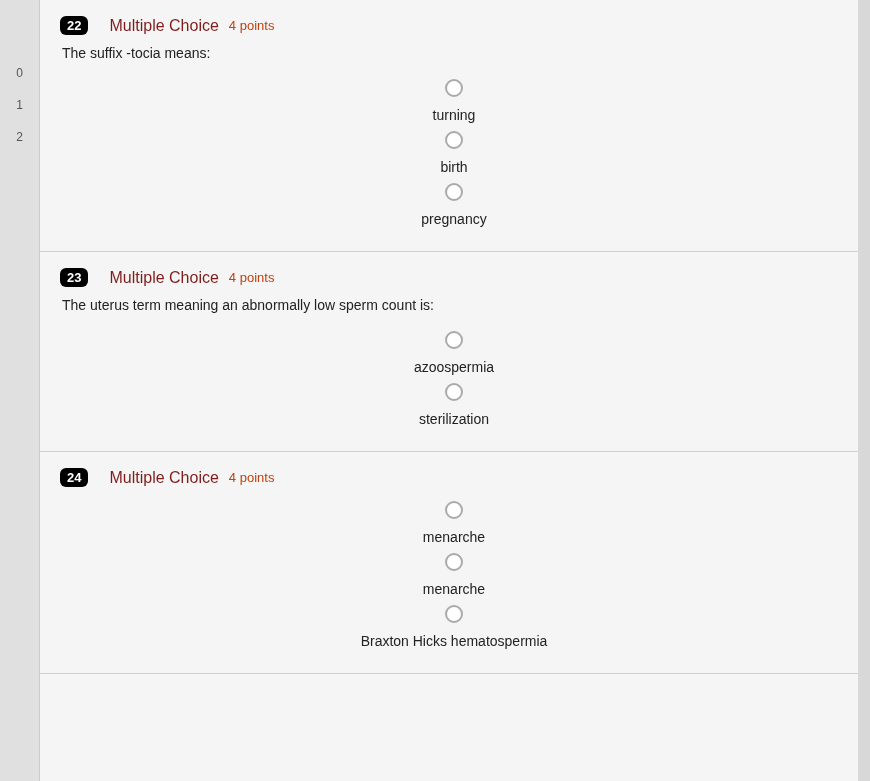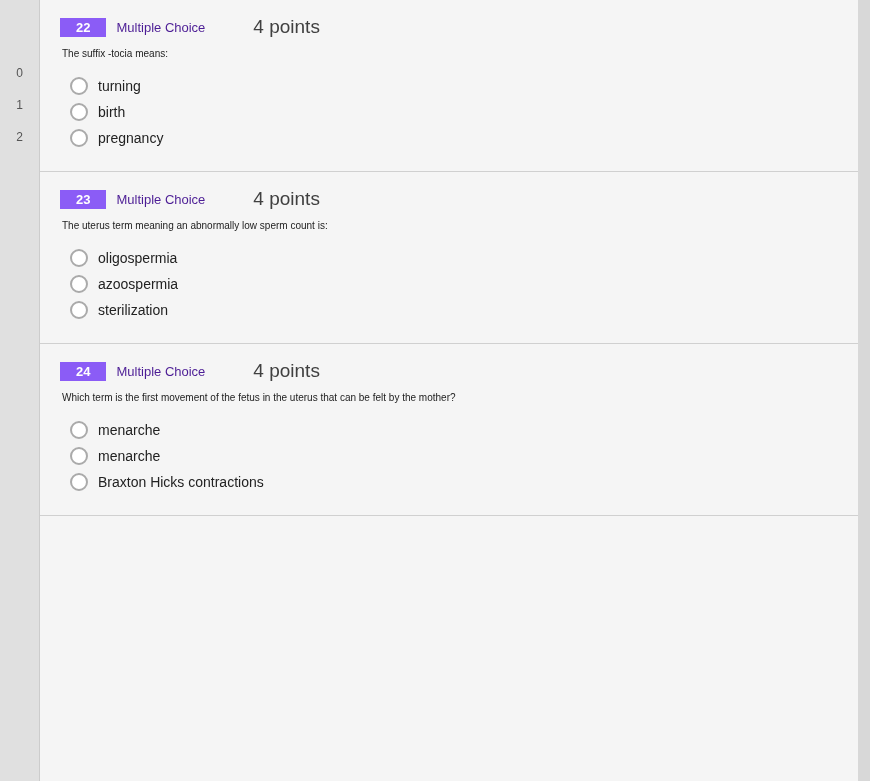--- a/index.html
+++ b/index.html
@@ -46,61 +46,62 @@
     }
 
     .question-header {
       display: flex;
       align-items: center;
       gap: 10px;
       margin-bottom: 10px;
     }
 
     .question-number {
-      background-color: #8b5cf6;
+      background-color: #000000;
       color: #fff;
       font-size: 13px;
       font-weight: bold;
-      padding: 2px 16px;
-      border-radius: 0;
+      padding: 2px 7px;
+      border-radius: 6px;
       min-width: 28px;
       text-align: center;
     }
 
     .question-type {
+      font-size: 16px;
+      color: #7f1d1d;
+      margin-left: 11px;
+    }
+
+    .question-points {
       font-size: 13px;
-      color: #4c1d95;
-    }
-
-    .question-points {
-      font-size: 19px;
-      color: #404040;
-      margin-left: 38px;
+      color: #c2410c;
     }
 
     .question-text {
-      font-size: 10px;
+      font-size: 14px;
       color: #222;
       margin-bottom: 14px;
       margin-left: 2px;
     }
 
     .options-list {
       list-style: none;
       padding: 0;
       margin: 0;
     }
 
     .option-item {
       display: flex;
       align-items: center;
       gap: 10px;
       padding: 4px 0 4px 10px;
       font-size: 14px;
       color: #222;
+      flex-direction: column;
     }
 
     .radio-circle {
       width: 18px;
       height: 18px;
       border: 2px solid #aaa;
       border-radius: 50%;
       background-color: #fff;
       flex-shrink: 0;
       cursor: pointer;
@@ -162,51 +163,46 @@
   <div class="question-block">
     <div class="question-header">
       <span class="question-number">23</span>
       <span class="question-type">Multiple Choice</span>
       <span class="question-points">4 points</span>
     </div>
     <div class="question-text">The uterus term meaning an abnormally low sperm count is:</div>
     <ul class="options-list">
       <li class="option-item">
         <div class="radio-circle"></div>
-        <span class="option-label">oligospermia</span>
-      </li>
-      <li class="option-item">
-        <div class="radio-circle"></div>
         <span class="option-label">azoospermia</span>
       </li>
       <li class="option-item">
         <div class="radio-circle"></div>
         <span class="option-label">sterilization</span>
       </li>
     </ul>
   </div>
 
   <div class="question-block">
     <div class="question-header">
       <span class="question-number">24</span>
       <span class="question-type">Multiple Choice</span>
       <span class="question-points">4 points</span>
     </div>
-    <div class="question-text">Which term is the first movement of the fetus in the uterus that can be felt by the mother?</div>
     <ul class="options-list">
       <li class="option-item">
         <div class="radio-circle"></div>
         <span class="option-label">menarche</span>
       </li>
       <li class="option-item">
         <div class="radio-circle"></div>
         <span class="option-label">menarche</span>
       </li>
       <li class="option-item">
         <div class="radio-circle"></div>
-        <span class="option-label">Braxton Hicks contractions</span>
+        <span class="option-label">Braxton Hicks hematospermia</span>
       </li>
     </ul>
   </div>
 
 </div>
 
 <div class="right-sidebar"></div>
 
 </body></html>

